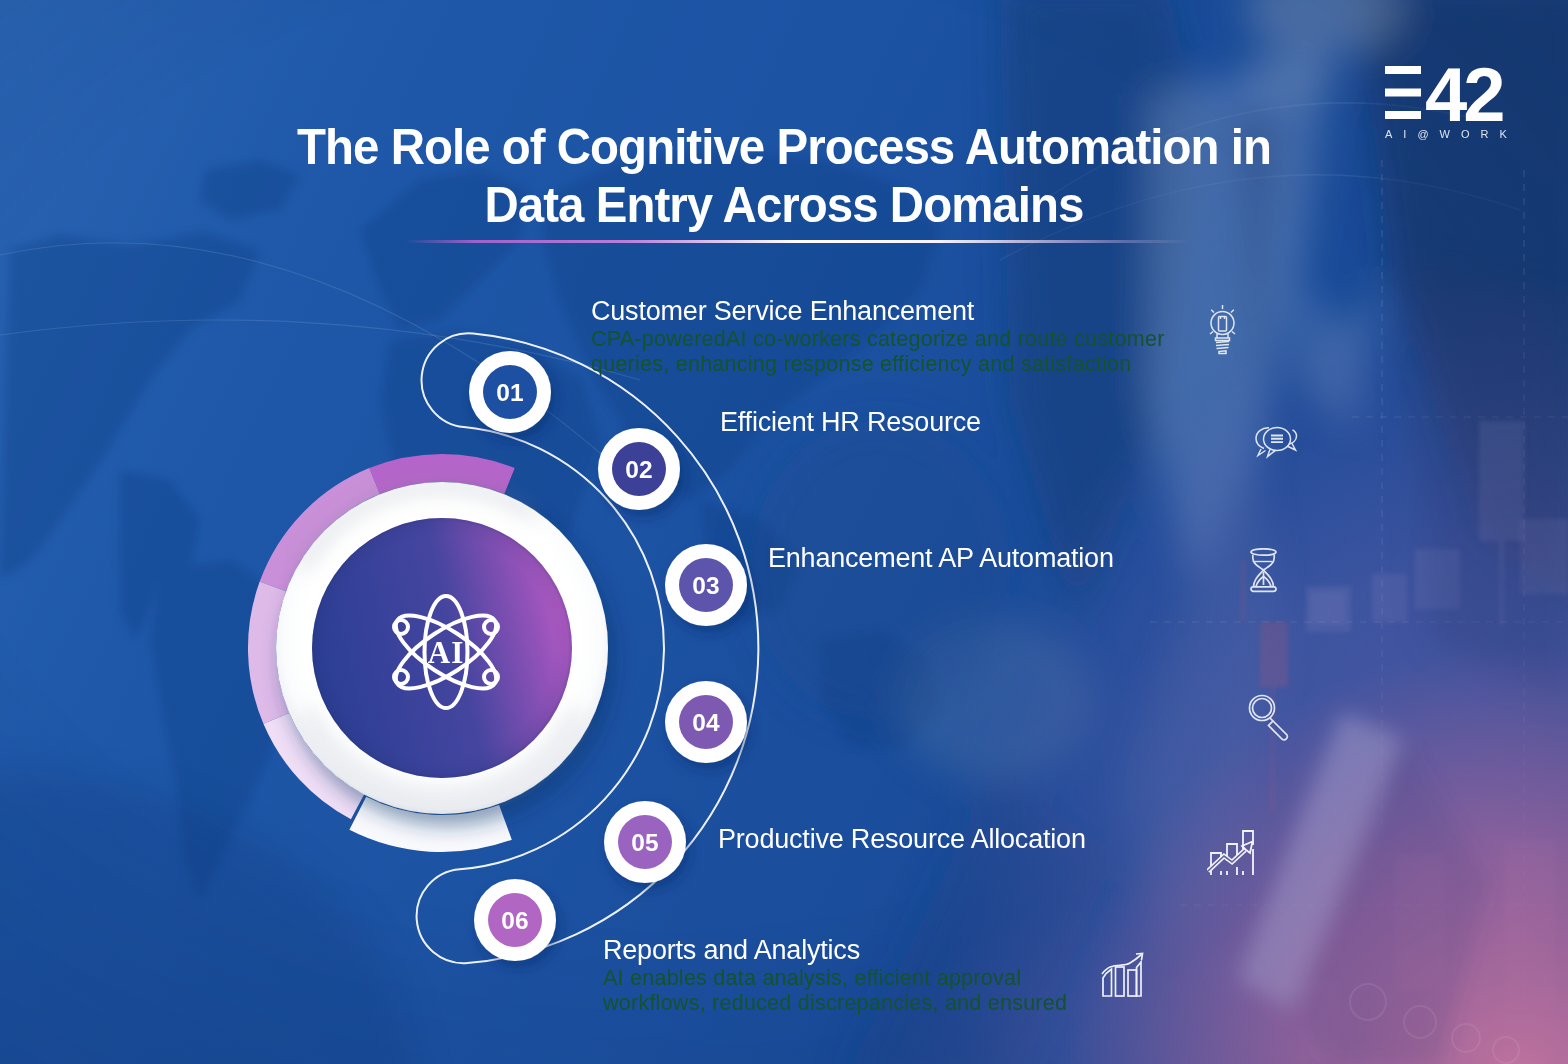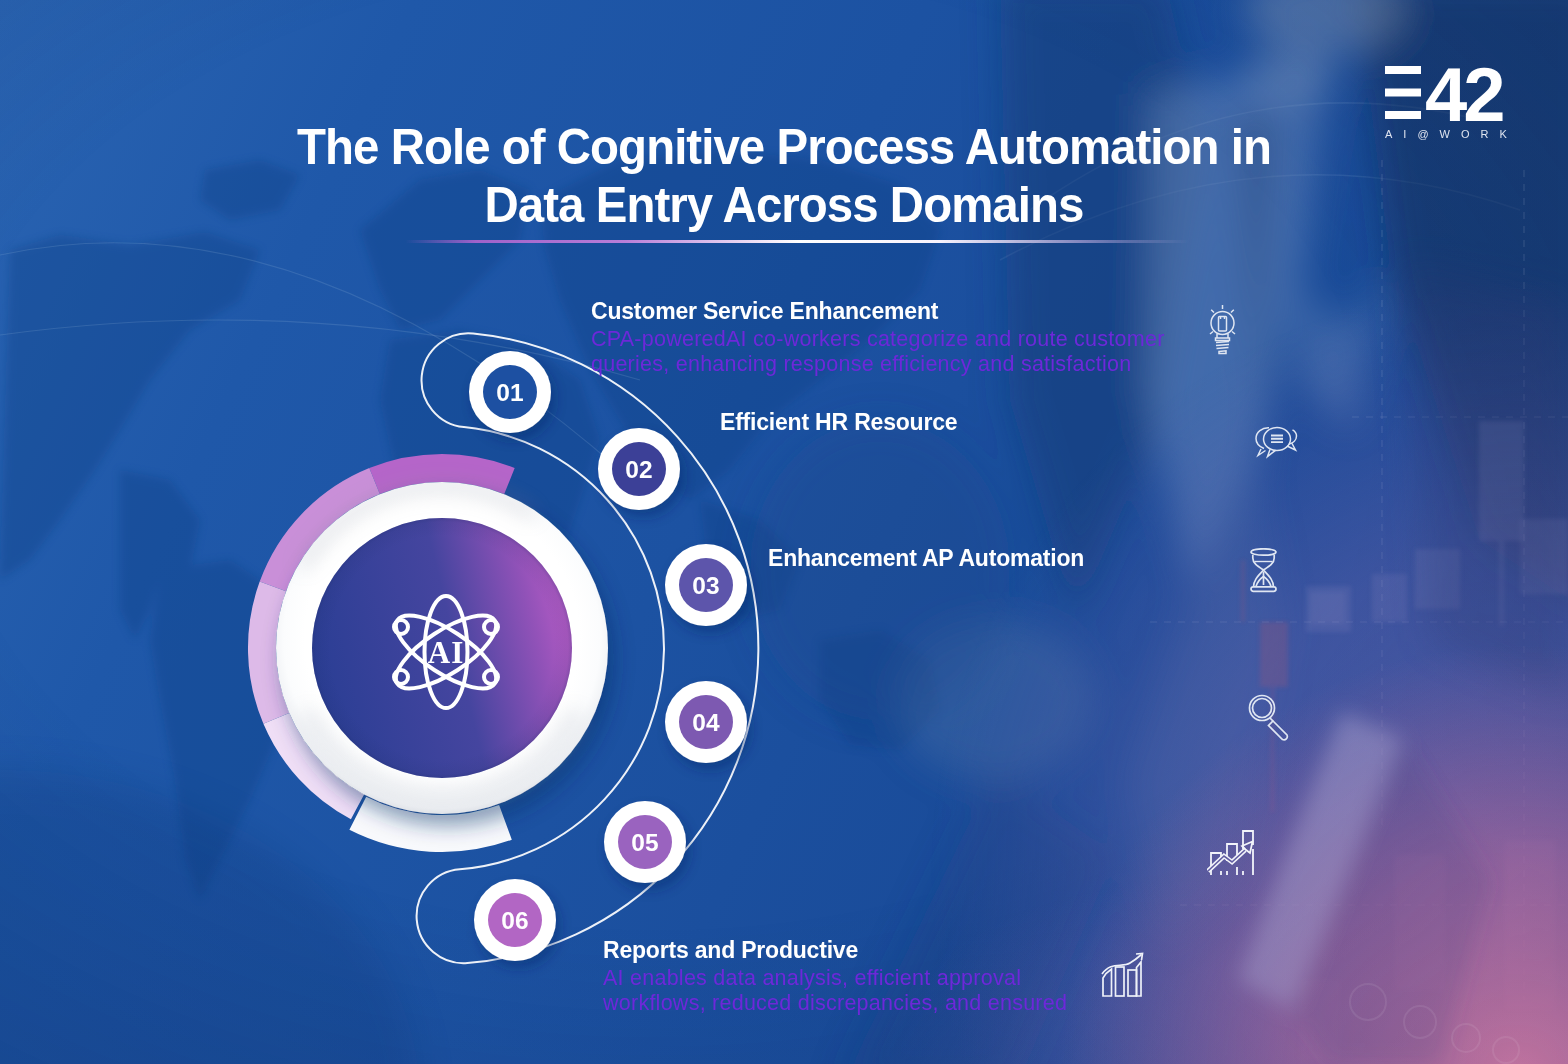--- a/index.html
+++ b/index.html
@@ -9,22 +9,22 @@
   .abs{position:absolute;}
   
   #title{left:0;top:118px;width:1568px;text-align:center;color:#fff;
          font-weight:bold;font-size:50px;line-height:58px;letter-spacing:-1px;
          transform:scaleX(0.948);transform-origin:50% 0;}
   #underline{left:405px;top:240px;width:785px;height:2.6px;
       background:linear-gradient(90deg,rgba(150,70,190,0) 0%,#9f62ca 9%,#b87ed8 28%,#ffffff 50%,#f7f2fc 68%,rgba(221,191,236,0.55) 86%,rgba(230,220,245,0) 100%);}
   
   #logo{left:1384px;top:62px;width:130px;height:80px;}
   
-  .blk h3{margin:0;color:#ffffff;font-size:23px;font-weight:bold;letter-spacing:-0.2px;line-height:30px;}
-  .blk p{margin:1px 0 0 0;color:#6d28d9;font-size:21.5px;line-height:24.5px;letter-spacing:0.25px;}
+  .blk h3{margin:0;color:#ffffff;font-size:27px;font-weight:normal;letter-spacing:-0.2px;line-height:30px;}
+  .blk p{margin:1px 0 0 0;color:#14532d;font-size:21.5px;line-height:24.5px;letter-spacing:0.25px;}
 </style>
 </head>
 <body>
 
 <svg class="abs" id="bgsvg" style="left:0;top:0" width="1568" height="1064" viewBox="0 0 1568 1064">
   <defs>
     <filter id="blur18" x="-40%" y="-40%" width="180%" height="180%">
         <feGaussianBlur stdDeviation="18"></feGaussianBlur>
       </filter>
     <filter id="blur10" x="-40%" y="-40%" width="180%" height="180%">
@@ -234,24 +234,25 @@
   </div>
 
 <div class="abs blk" style="left:768px;top:543px">
     <h3>Enhancement AP Automation</h3>
   </div>
 
 <div class="abs blk" style="left:768px;top:683px">
   </div>
 
 <div class="abs blk" style="left:718px;top:824px">
+    <h3>Productive Resource Allocation</h3>
   </div>
 
 <div class="abs blk" style="left:603px;top:935px">
-    <h3>Reports and Productive</h3>
+    <h3>Reports and Analytics</h3>
 <p>AI enables data analysis, efficient approval<br>workflows, reduced discrepancies, and ensured</p>
   </div>
 
 <svg class="abs" style="left:1206px;top:300px" width="33" height="56" viewBox="0 0 33 56" fill="none" stroke="#dfe6f2" stroke-width="1.5">
   <circle cx="16.5" cy="23" r="11.5"></circle>
   <rect x="12.5" y="16.5" width="8" height="14.5" rx="1"></rect>
   <path d="M14.5,16.5 L14.5,19 M18.5,16.5 L18.5,19"></path>
   <path d="M11,33.5 L11,38 M22,33.5 L22,38"></path>
   <path d="M9.5,38 L23.5,38 L23.5,40.5 L9.5,40.5 Z"></path>
   <path d="M10,42.5 L23,41.5 M10,45.5 L23,44.5 M10.5,48.5 L22.5,47.5"></path>

